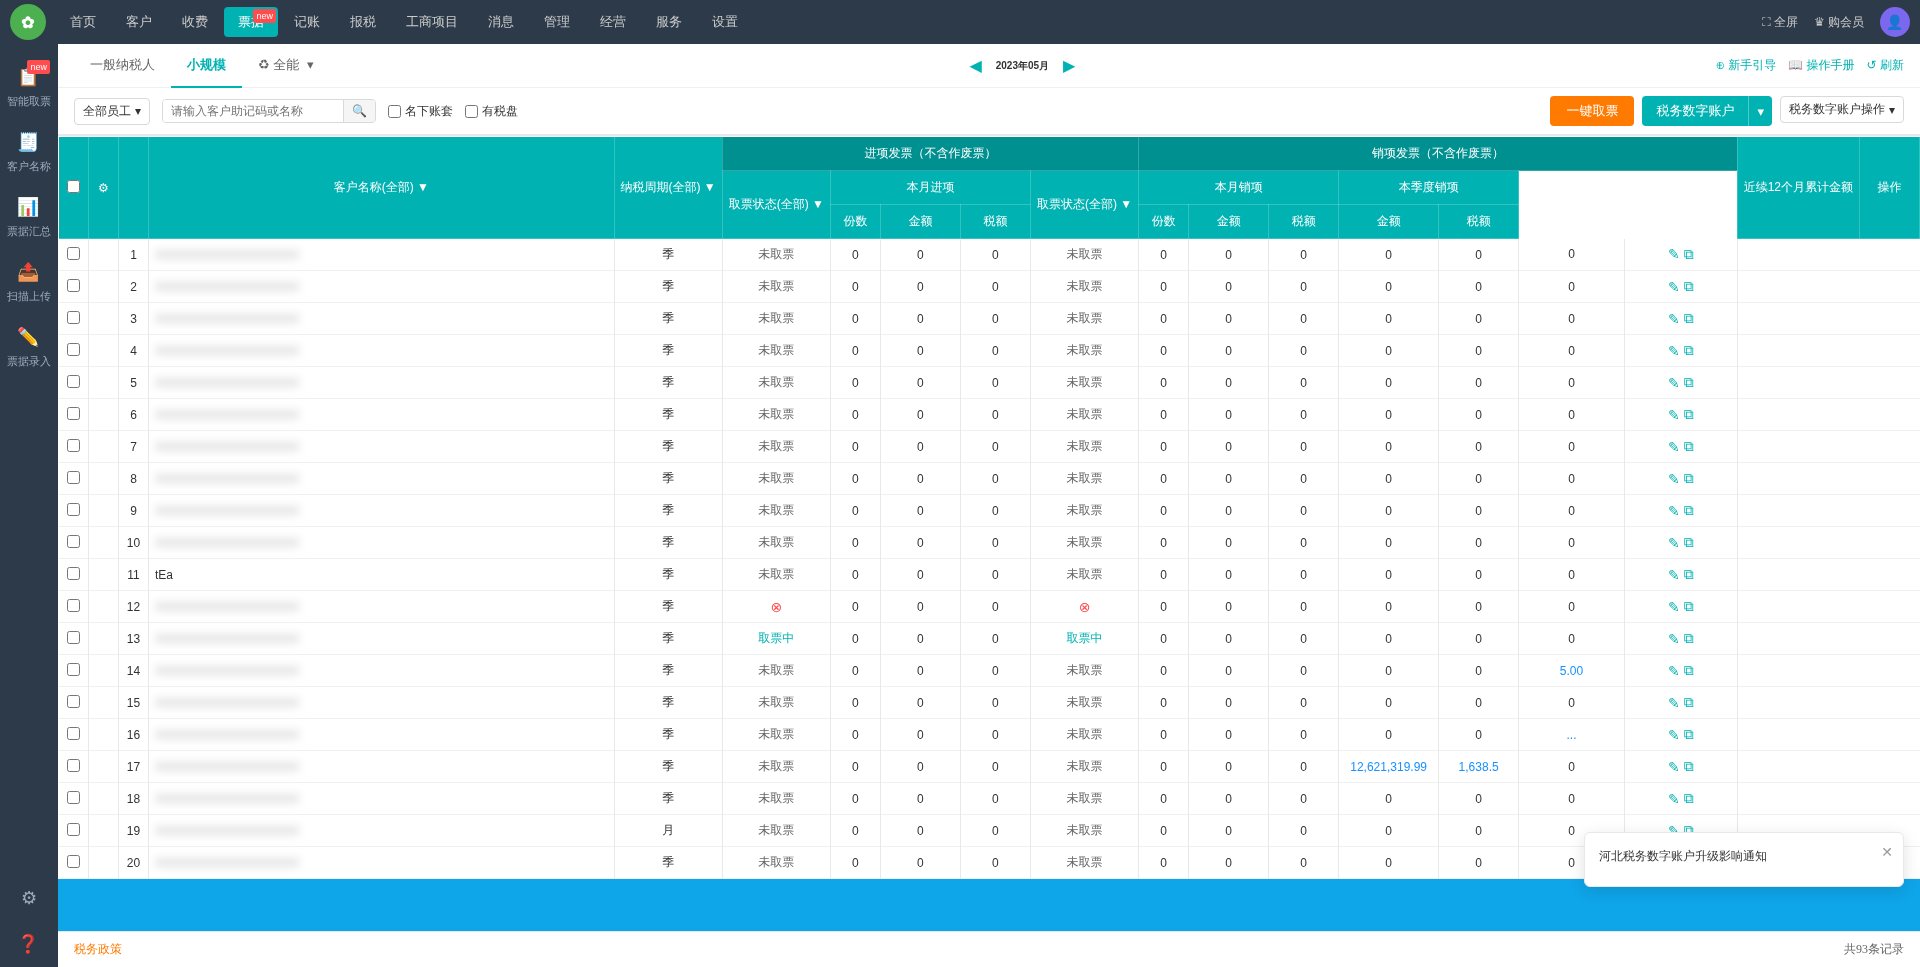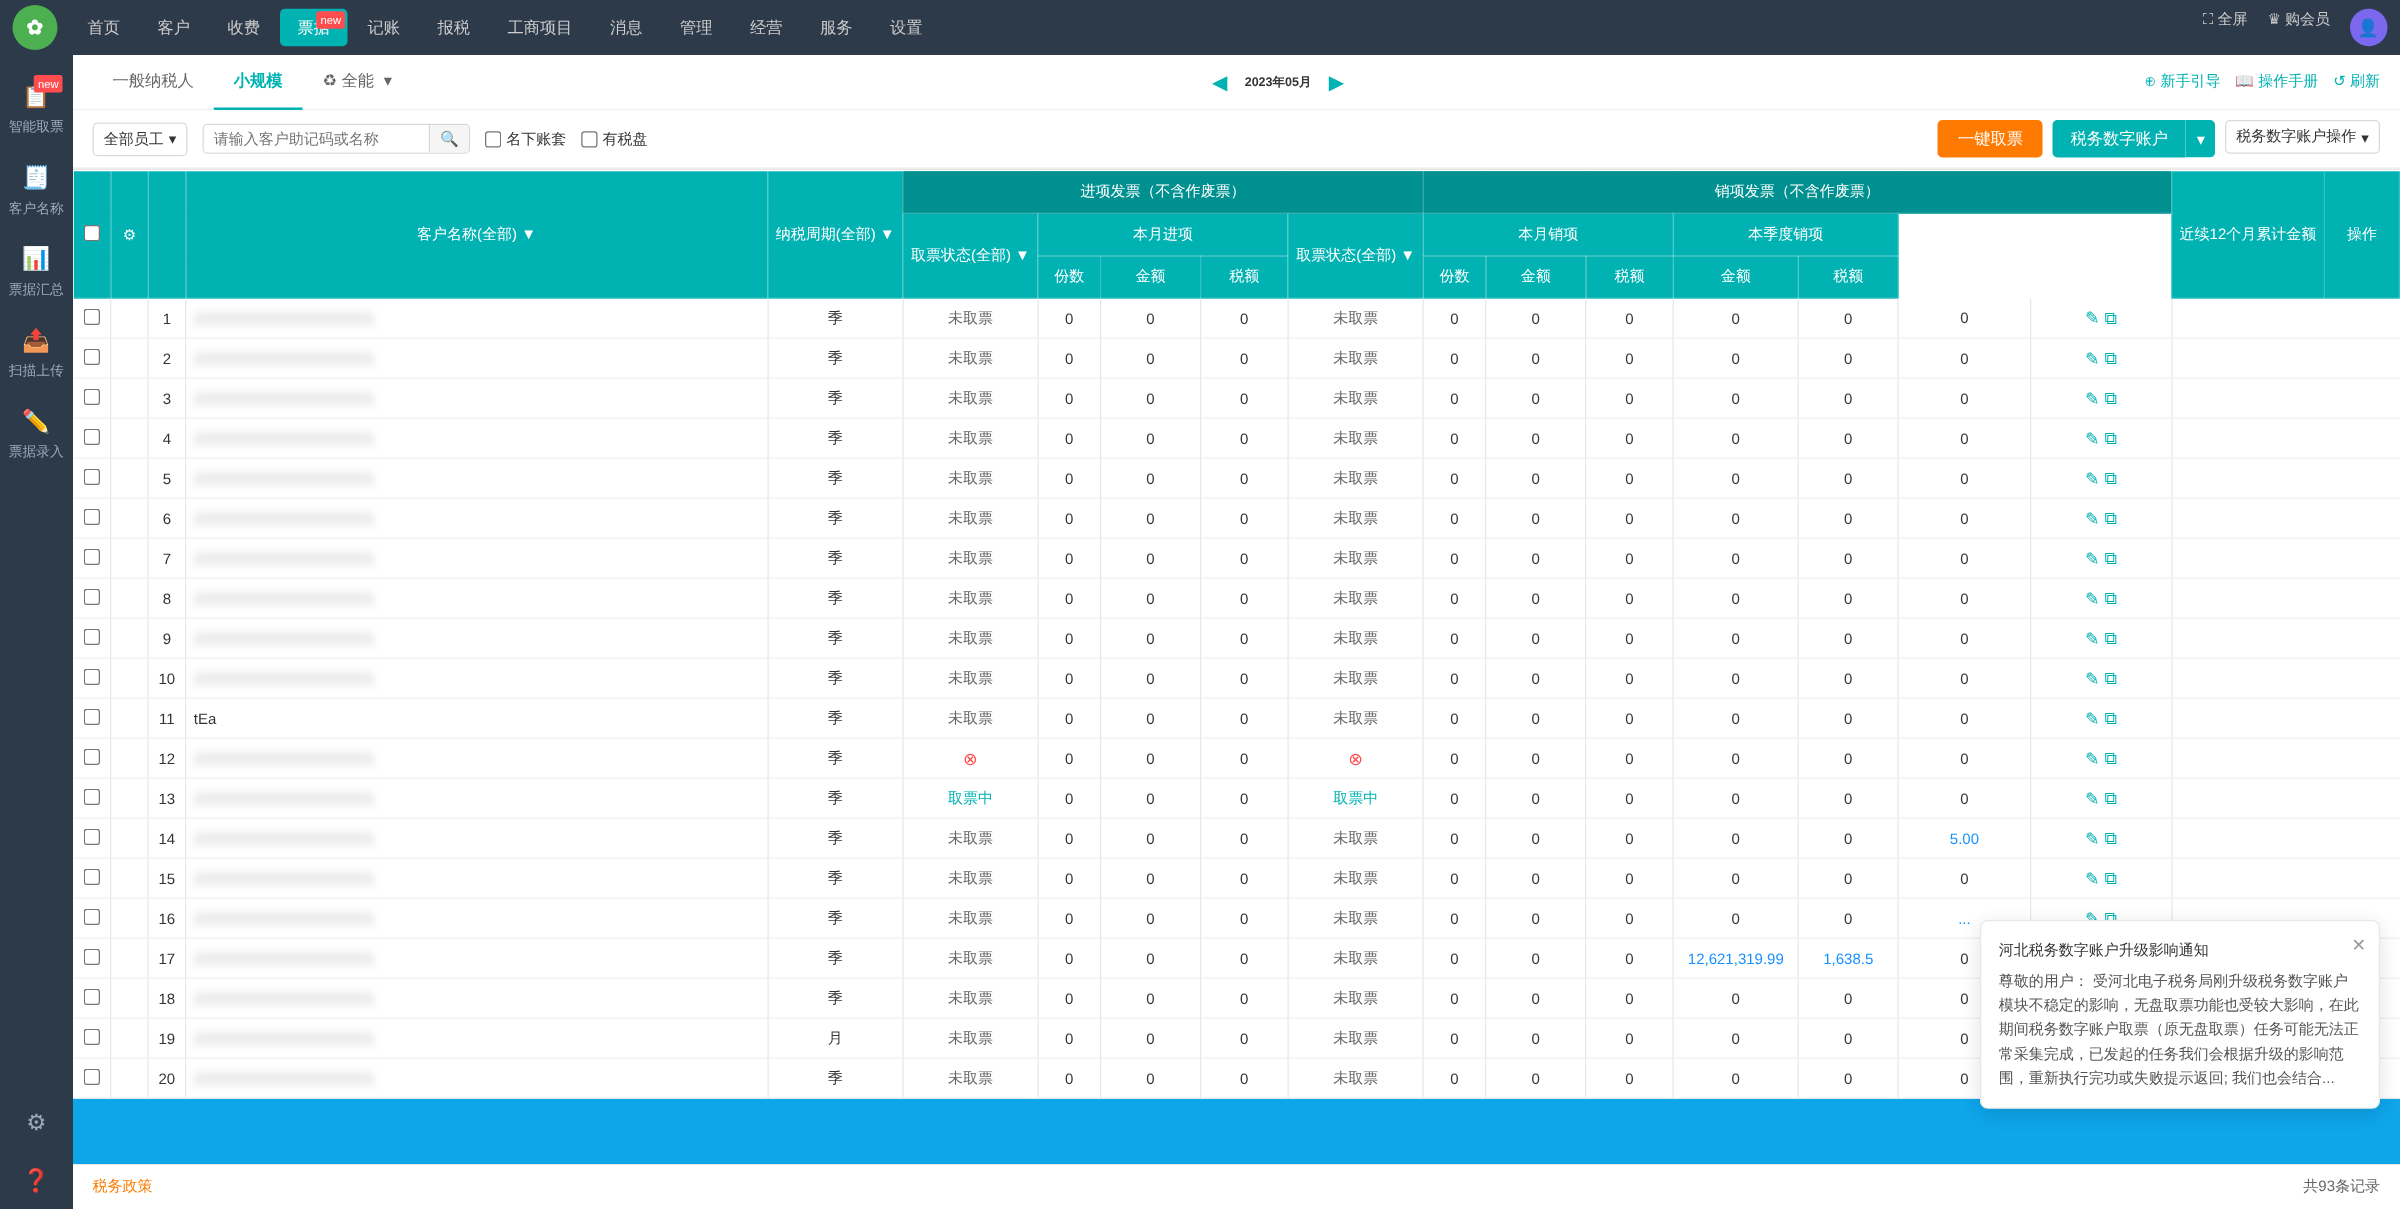--- a/index.html
+++ b/index.html
@@ -44,21 +44,21 @@
       position: absolute;
       top: 2px; right: 2px;
       background: #ff4d4f;
       color: white;
       font-size: 9px;
       padding: 0 3px;
       border-radius: 2px;
       line-height: 14px;
     }
     .top-nav .right-actions {
-      display: flex; align-items: flex-start; gap: 16px; color: #ccc; font-size: 12px;
+      display: flex; align-items: center; gap: 16px; color: #ccc; font-size: 12px;
     }
     .top-nav .right-actions span { cursor: pointer; }
     .top-nav .avatar {
       width: 30px; height: 30px;
       background: #7B68EE;
       border-radius: 50%;
       display: flex; align-items: center; justify-content: center;
       color: white; font-size: 14px; cursor: pointer;
     }
 
@@ -299,20 +299,21 @@
       bottom: 0; left: 58px; right: 0;
       height: 36px;
       background: #fff;
       border-top: 1px solid #e8e8e8;
       display: flex;
       align-items: center;
       padding: 0 16px;
       font-size: 12px;
       color: #666;
       z-index: 98;
+      font-family: Liberation Serif, serif;
     }
     .footer-link { color: #ff7a00; cursor: pointer; }
 
     
     .toolbar-combined {
       background: #fff;
       border-bottom: 1px solid #e8e8e8;
     }
     .toolbar-row1 {
       display: flex;
@@ -959,20 +960,18 @@
     </td>
   </tr>
         </tbody>
     </table>
   </div>
 </div>
 
 <div class="notification-popup">
   <div class="notif-title">河北税务数字账户升级影响通知</div>
   <span class="close-x">✕</span>
-  <div id="notif-content">尊敬的用户：
-受河北电子税务局刚升级税务数字账户模块不稳定的影响，无盘取票功能也受较大影响，在此期间税务数字账户取票（原无盘取票）任务可能无法正常采集完成，已发起的任务我们会根据升级的影响范围，重新执行完功或失败提示返回; 我们也会结合...</div>
 </div>
 
 <div class="table-footer">
   <span class="footer-link">税务政策</span>
   <span style="margin-left: auto;">共93条记录</span>
 </div>
 
 </body></html>

